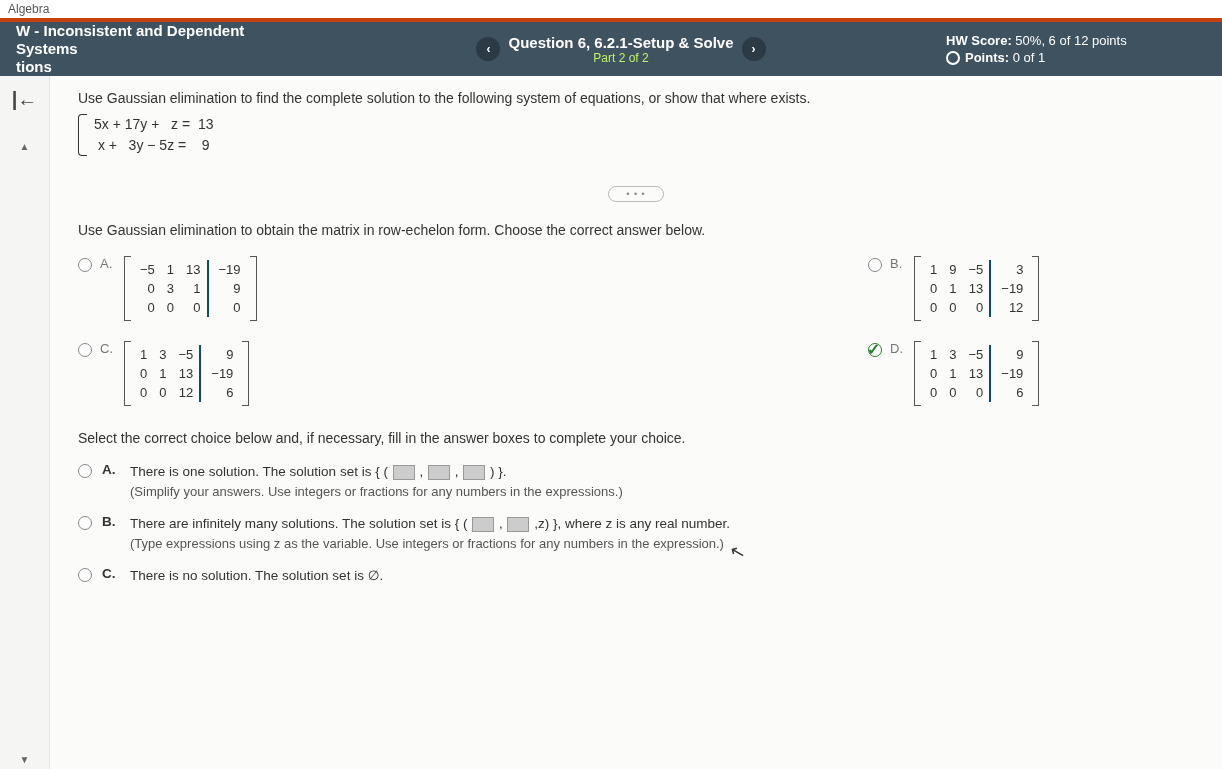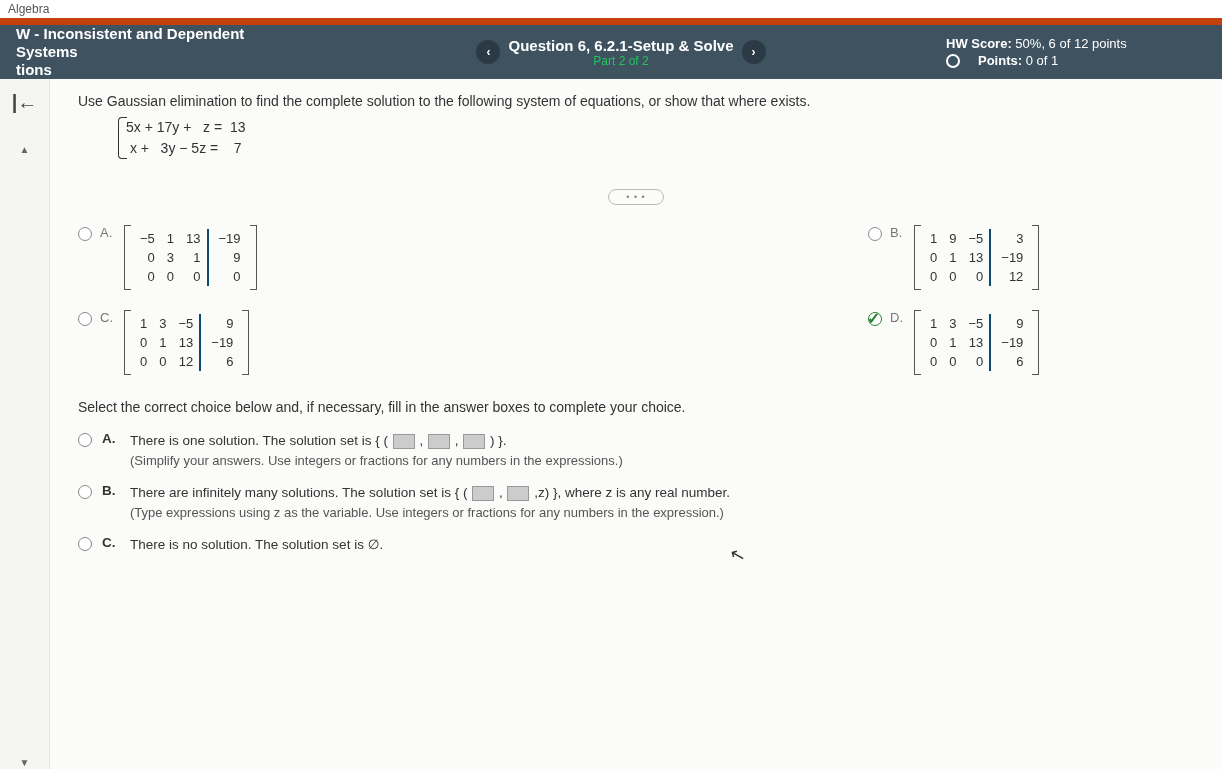--- a/index.html
+++ b/index.html
@@ -10,21 +10,21 @@
     height: 769px;
     overflow: hidden;
     font-size: 13px;
     color: #333;
   }
   .top-course {
     background: #fff;
     color: #555;
     font-size: 12px;
     padding: 2px 8px;
-    border-bottom: 7px solid #c2410c;
+    border-bottom: 4px solid #c2410c;
   }
   .header-bar {
     background: #3e5260;
     color: #fff;
     display: flex;
     align-items: center;
     height: 54px;
     padding: 12px 16px;
   }
   .header-left {
@@ -45,28 +45,28 @@
     border-radius: 50%;
     background: #2b3a45;
     color: #fff;
     display: flex; align-items: center; justify-content: center;
     font-size: 12px;
     cursor: pointer;
     font-weight: bold;
   }
   .q-info { text-align: center; }
   .q-title { font-size: 15px; font-weight: bold; }
-  .q-part { font-size: 12px; color: #22c55e; }
+  .q-part { font-size: 12px; color: #bef264; }
   .header-right {
     flex: 0 0 260px;
     text-align: left;
     font-size: 13px;
   }
   .hw-score { margin-bottom: 2px; }
-  .points-row { display: flex; align-items: center; gap: 18px; }
+  .points-row { display: flex; align-items: center; gap: 5px; }
   .circle-o {
     width: 14px; height: 14px; border-radius: 50%;
     border: 2px solid #fff; display: inline-block;
   }
   .content {
     display: flex;
     height: calc(100% - 72px);
   }
   .left-rail {
     width: 50px;
@@ -99,25 +99,24 @@
   }
   .main {
     flex: 1;
     padding: 14px 28px 10px 28px;
     overflow: hidden;
     position: relative;
     background: #fbfbf9;
   }
   .prompt { font-size: 14px; color: #333; margin-bottom: 8px; }
   .equations {
-    margin-left: 40px;
     font-size: 14px;
     color: #333;
     position: relative;
-    padding-left: 8px;
+    padding-left: 16px;
   }
   .equations::before {
     content: "";
     position: absolute;
     left: 0; top: 0; bottom: 0;
     width: 8px;
     border-left: 1px solid #333;
     border-top: 1px solid #333;
     border-bottom: 1px solid #333;
     border-top-left-radius: 4px;
@@ -258,25 +257,26 @@
     <div class="up-caret">▲</div>
     <div class="down-caret">▼</div>
   </div>
 
   <div class="main">
 
     <div class="prompt">Use Gaussian elimination to find the complete solution to the following system of equations, or show that where exists.</div>
 
     <div class="equations">
       <div class="eq-line">5x + 17y +   z =  13</div>
-      <div class="eq-line"> x +   3y − 5z =    7</div>
+      <div class="eq-line"> x +   3y − 5z =    9</div>
     </div>
 
     <div class="divider">• • •</div>
 
+    <div class="instruction">Use Gaussian elimination to obtain the matrix in row-echelon form. Choose the correct answer below.</div>
 
     <div class="options-grid">
 
       <div class="opt">
         <span class="radio"></span>
         <span class="opt-label">A.</span>
         <span class="matrix">
           <table>
             <tbody>
                 <tr>

